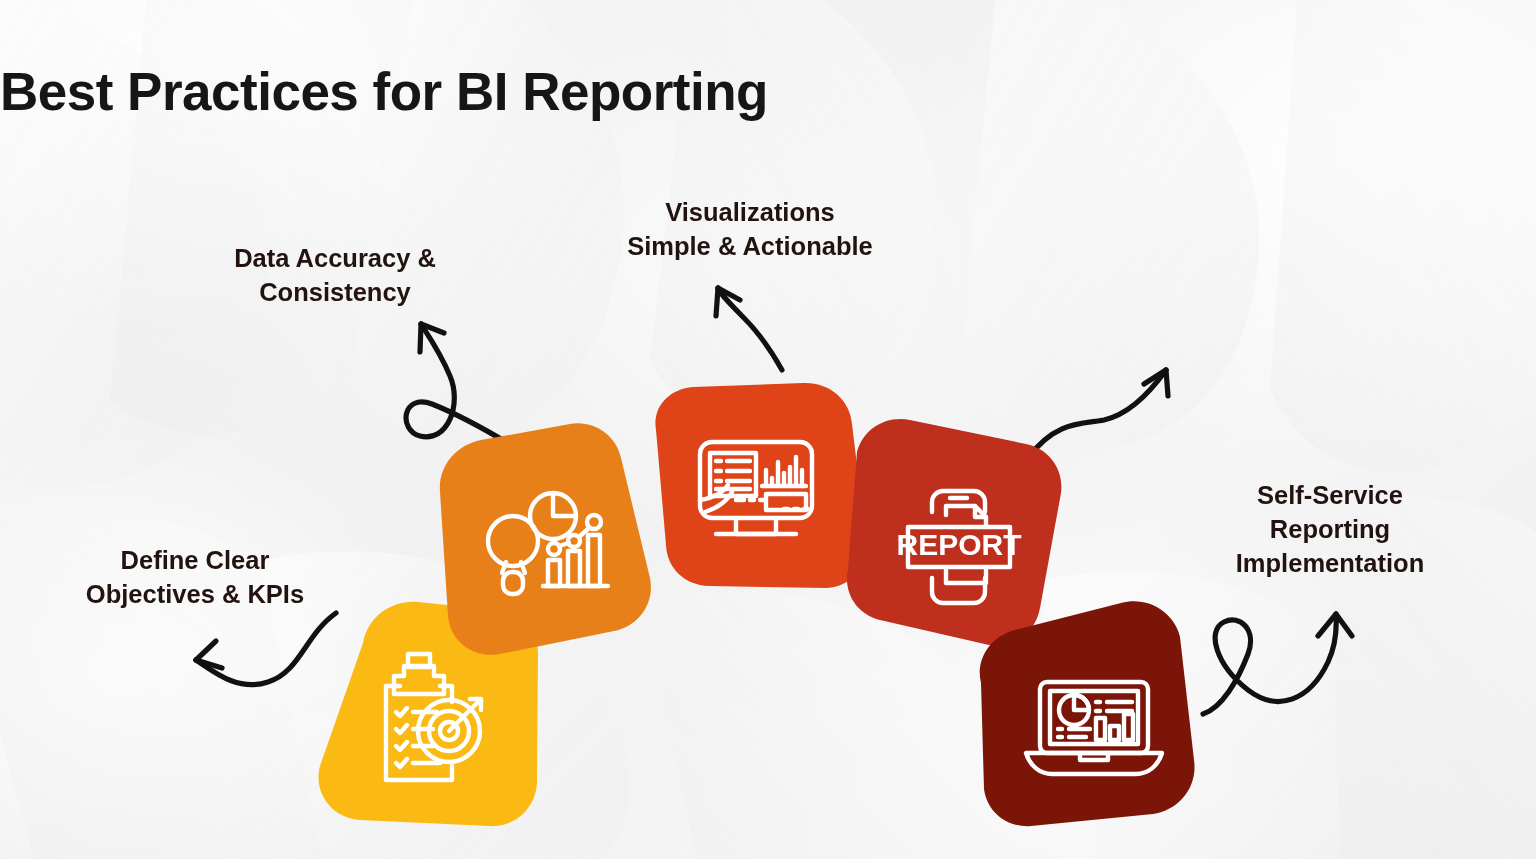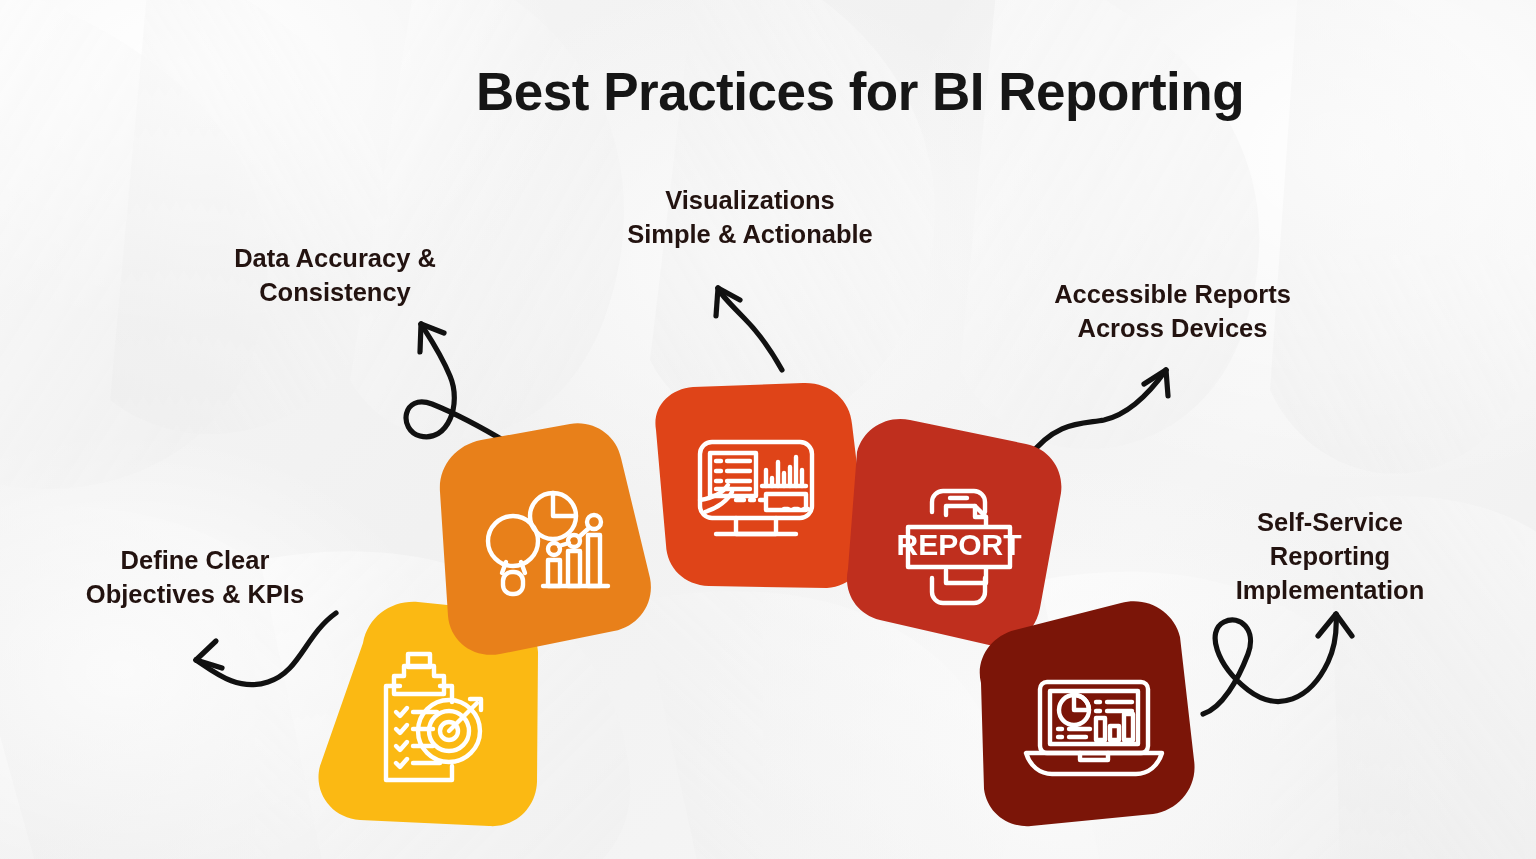--- a/index.html
+++ b/index.html
@@ -29,41 +29,41 @@
   #bg-texture {
     position: absolute;
     inset: 0;
     pointer-events: none;
   }
   .title {
     position: absolute;
     left: 0;
     top: 62px;
     width: 1244px;
-    text-align: right;
+    text-align: left;
     font-size: 53px;
     font-weight: 700;
     letter-spacing: -0.5px;
     color: #161616;
     line-height: 1.12;
   }
   .label {
     position: absolute;
     font-size: 25.5px;
     font-weight: 700;
     color: #231310;
     line-height: 1.33;
     text-align: center;
     white-space: pre-line;
   }
   #label-objectives { left: 30px;   top: 544px; width: 330px; }
   #label-accuracy   { left: 175px;  top: 242px; width: 320px; }
-  #label-visual     { left: 570px;  top: 184px; width: 360px; }
+  #label-visual     { left: 570px;  top: 196px; width: 360px; }
   #label-access     { left: 1010px; top: 278px; width: 325px; }
-  #label-selfserve  { left: 1175px; top: 479px; width: 310px; margin-top: 27px; }
+  #label-selfserve  { left: 1175px; top: 479px; width: 310px; }
 
   .shapes, .arrows {
     position: absolute;
     left: 0;
     top: 0;
     width: 1536px;
     height: 859px;
     pointer-events: none;
   }
   .shapes { pointer-events: auto; }
@@ -101,22 +101,20 @@
   </svg>
 
   <div class="title">Best Practices for BI Reporting</div>
 
   <div class="label" id="label-accuracy">Data Accuracy &amp;
 Consistency</div>
   <div class="label" id="label-objectives">Define Clear
 Objectives &amp; KPIs</div>
   <div class="label" id="label-visual">Visualizations
 Simple &amp; Actionable</div>
-  <div class="label" id="label-access">Accessible Reports
-Across Devices</div>
   <div class="label" id="label-selfserve">Self-Service
 Reporting
 Implementation</div>
 
   <svg class="arrows" viewBox="0 0 1536 859">
     <g fill="none" stroke="#111111" stroke-width="5.2" stroke-linecap="round" stroke-linejoin="round">
 
       <g>
         <path d="M336,613 C 305,635 300,672 268,682 C 238,692 214,672 196,660"></path>
         <path d="M196,660 L 216,641"></path>

